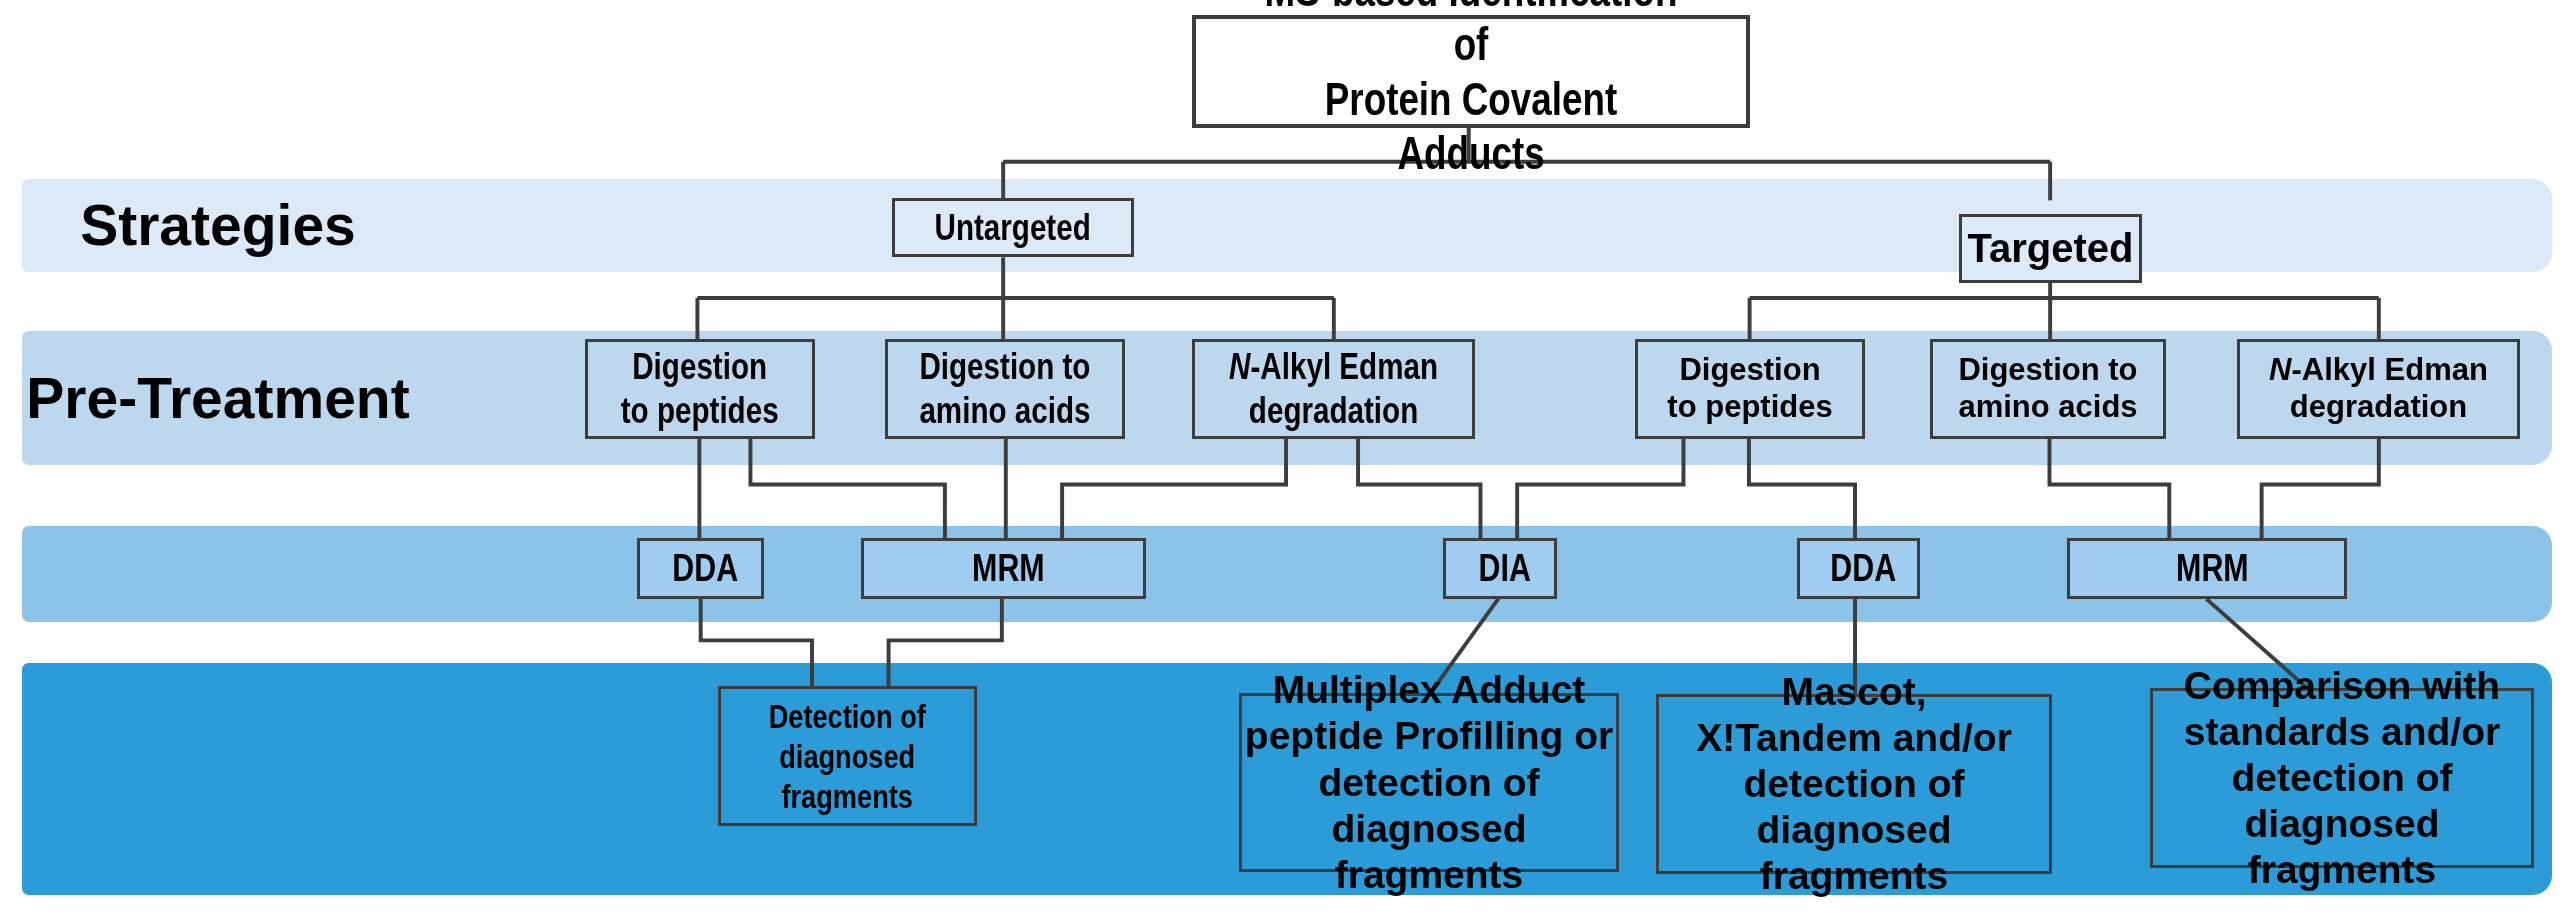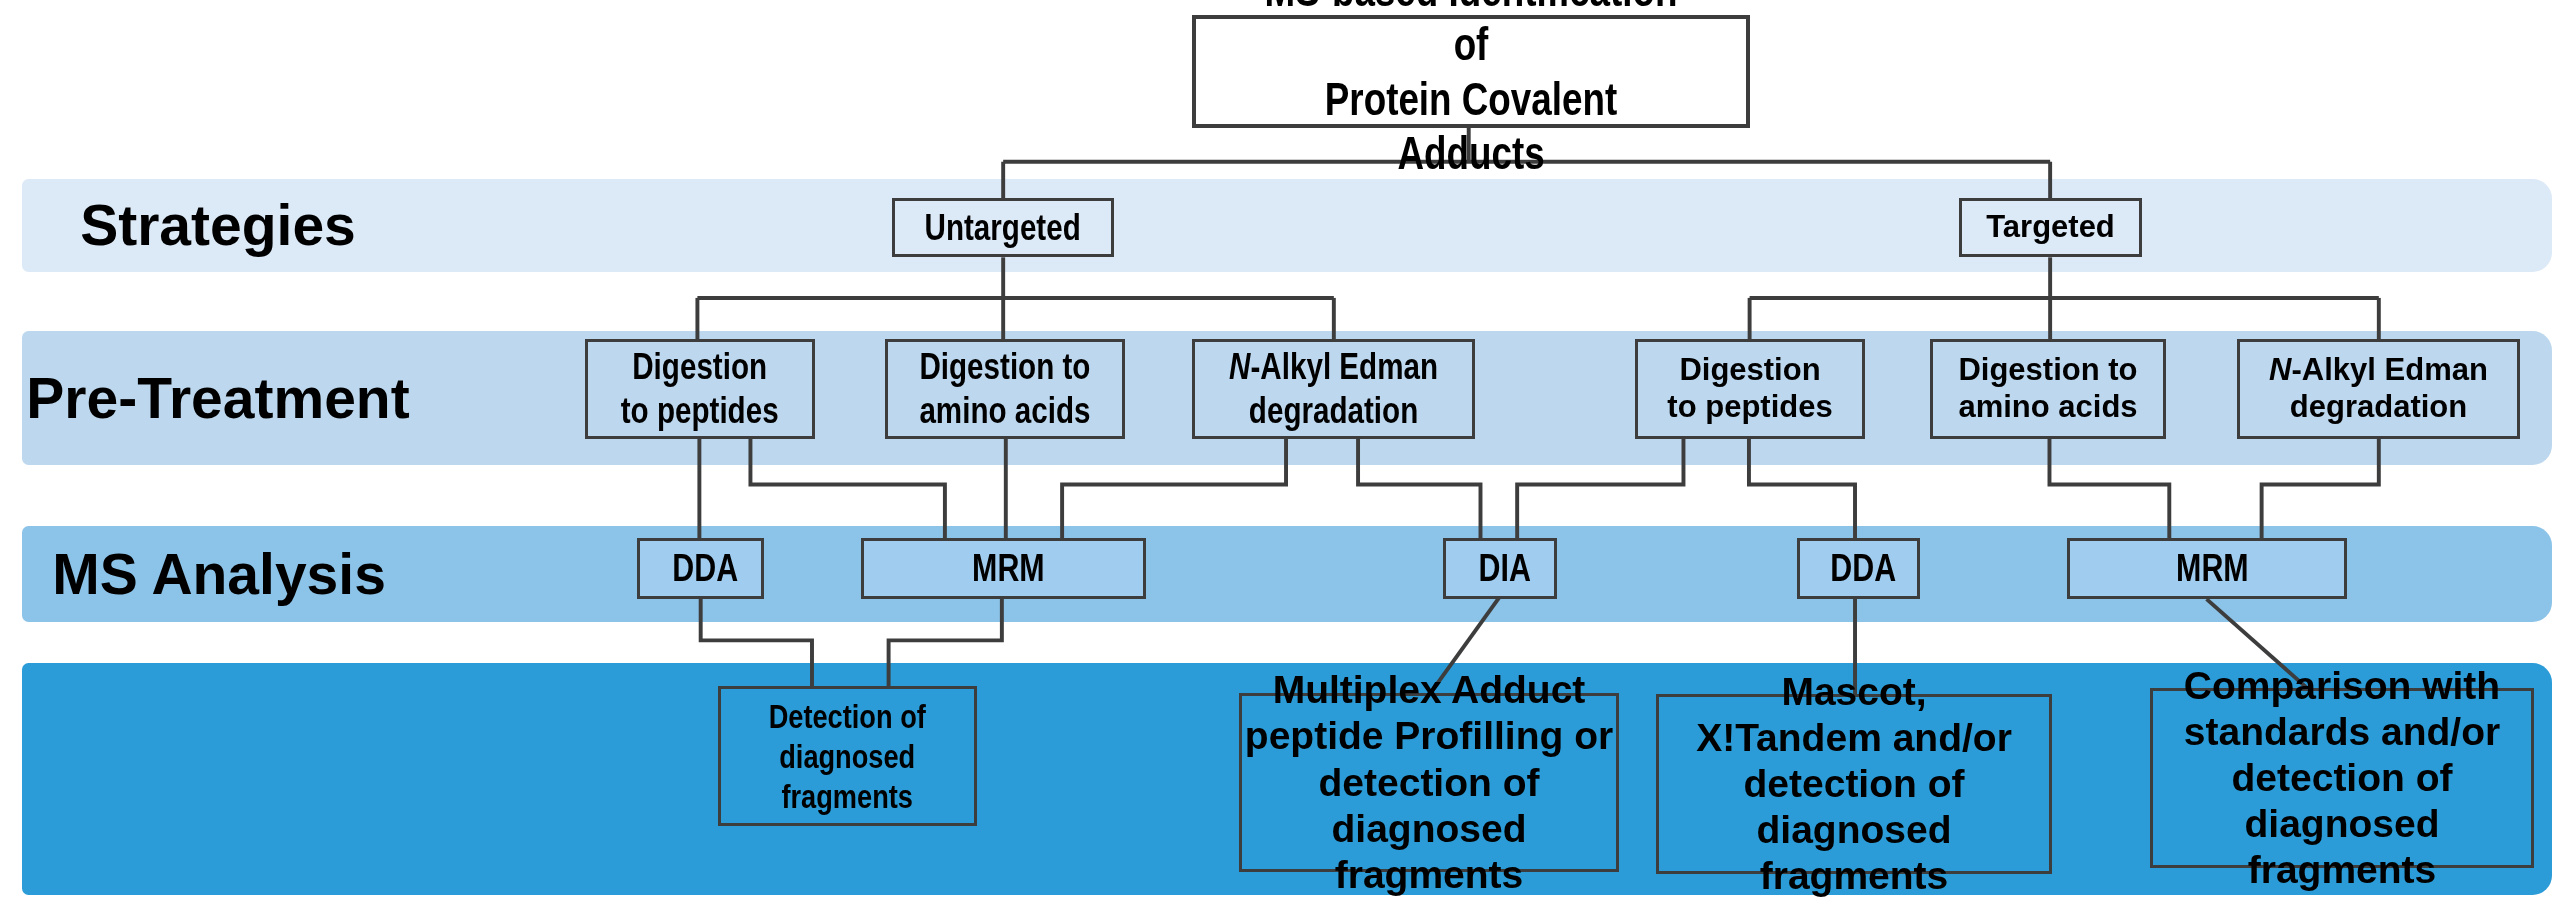--- a/index.html
+++ b/index.html
@@ -39,21 +39,20 @@
 
 <div class="canvas">
 
   <div class="band band-strategies"></div>
   <div class="band band-pretreatment"></div>
   <div class="band band-ms"></div>
   <div class="band band-data"></div>
 
   <div class="band-label" style="left:218px;top:225px;">Strategies</div>
   <div class="band-label" style="left:218px;top:398px;">Pre-Treatment</div>
-  <div class="band-label" style="left:219px;top:574px;">MS Analysis</div>
 
   <svg id="connectors" width="2576" height="916" viewBox="0 0 3934 1399">
 
     <polyline points="2243,195 2243,247"></polyline>
     <polyline points="1532,247 3131,247"></polyline>
     <polyline points="1532,247 1532,306"></polyline>
     <polyline points="3131,247 3131,306"></polyline>
 
     <polyline points="1532,393 1532,523"></polyline>
     <polyline points="1065,455 2037,455"></polyline>
@@ -81,24 +80,24 @@
     <line x1="2290" y1="912" x2="2182" y2="1062"></line>
     <polyline points="2833,912 2833,1064"></polyline>
     <line x1="3370" y1="915" x2="3527" y2="1054"></line>
   </svg>
 
   <div class="node title-box cond" style="left:1192px;top:15px;width:558px;height:113px;">
     <span class="txt">MS-based Identification of
 Protein Covalent Adducts</span>
   </div>
 
-  <div class="node strat-box cond" style="left:892px;top:198px;width:222px;height:59px;font-size:37px;">
+  <div class="node strat-box cond" style="left:892px;top:198px;width:242px;height:59px;font-size:37px;">
     <span class="txt">Untargeted</span>
   </div>
-  <div class="node strat-box" style="left:1959px;top:198px;width:183px;height:59px;font-size:31px;">
+  <div class="node strat-box" style="left:1959px;top:214px;width:183px;height:69px;font-size:40px;">
     <span class="txt">Targeted</span>
   </div>
 
   <div class="node pt-box cond" style="left:585px;top:339px;width:230px;height:100px;">
     <span class="txt">Digestion
 to peptides</span>
   </div>
   <div class="node pt-box cond" style="left:885px;top:339px;width:240px;height:100px;">
     <span class="txt">Digestion to
 amino acids</span>

